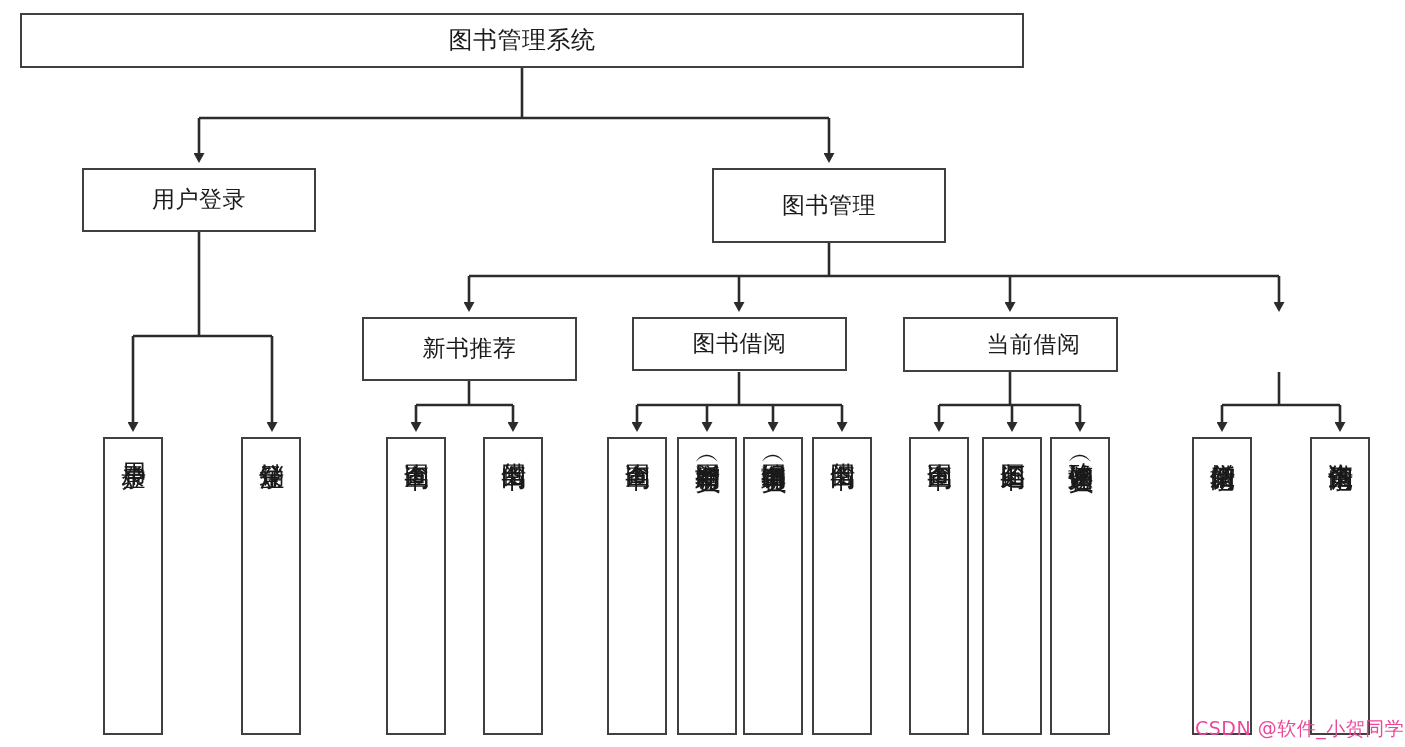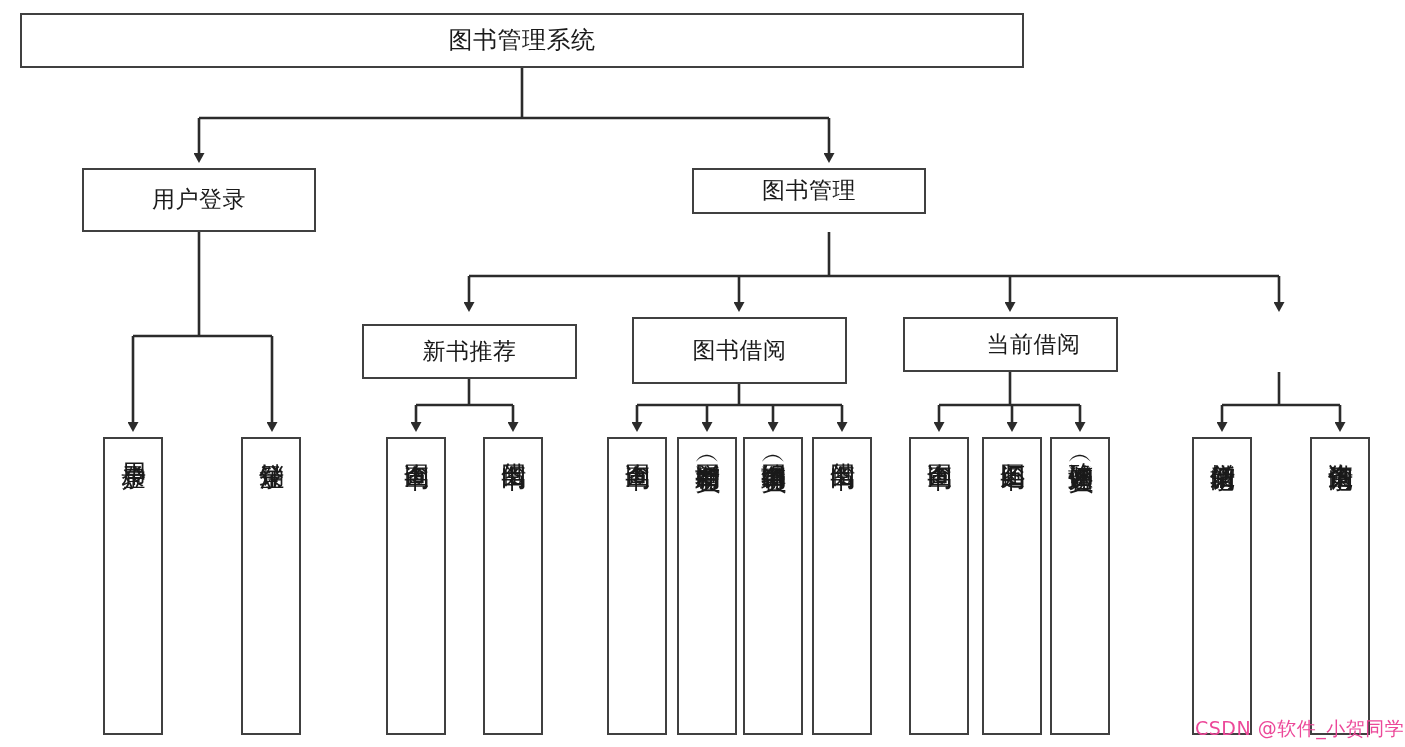--- a/index.html
+++ b/index.html
@@ -130,28 +130,28 @@
     </g>
   </svg>
 
   <div class="node node-h node-root" style="left:20px; top:13px; width:1004px; height:55px;">
     <span>图书管理系统</span>
   </div>
 
   <div class="node node-h" style="left:82px; top:168px; width:234px; height:64px;">
     <span>用户登录</span>
   </div>
-  <div class="node node-h" style="left:692px; top:168px; width:234px; height:46px;">
+  <div class="node node-h" style="left:712px; top:168px; width:234px; height:75px;">
     <span>图书管理</span>
   </div>
 
-  <div class="node node-h" style="left:362px; top:324px; width:215px; height:55px;">
+  <div class="node node-h" style="left:362px; top:317px; width:215px; height:64px;">
     <span>新书推荐</span>
   </div>
-  <div class="node node-h" style="left:632px; top:317px; width:215px; height:67px;">
+  <div class="node node-h" style="left:632px; top:317px; width:215px; height:54px;">
     <span>图书借阅</span>
   </div>
   <div class="node node-h" style="left:903px; top:317px; width:215px; height:55px;padding-left:46px;">
     <span>当前借阅</span>
   </div>
 
   <div class="node node-v" style="left:103px; top:437px; width:60px; height:298px;">
     <span class="vtext">用户登录</span>
   </div>
   <div class="node node-v" style="left:241px; top:437px; width:60px; height:298px;">

